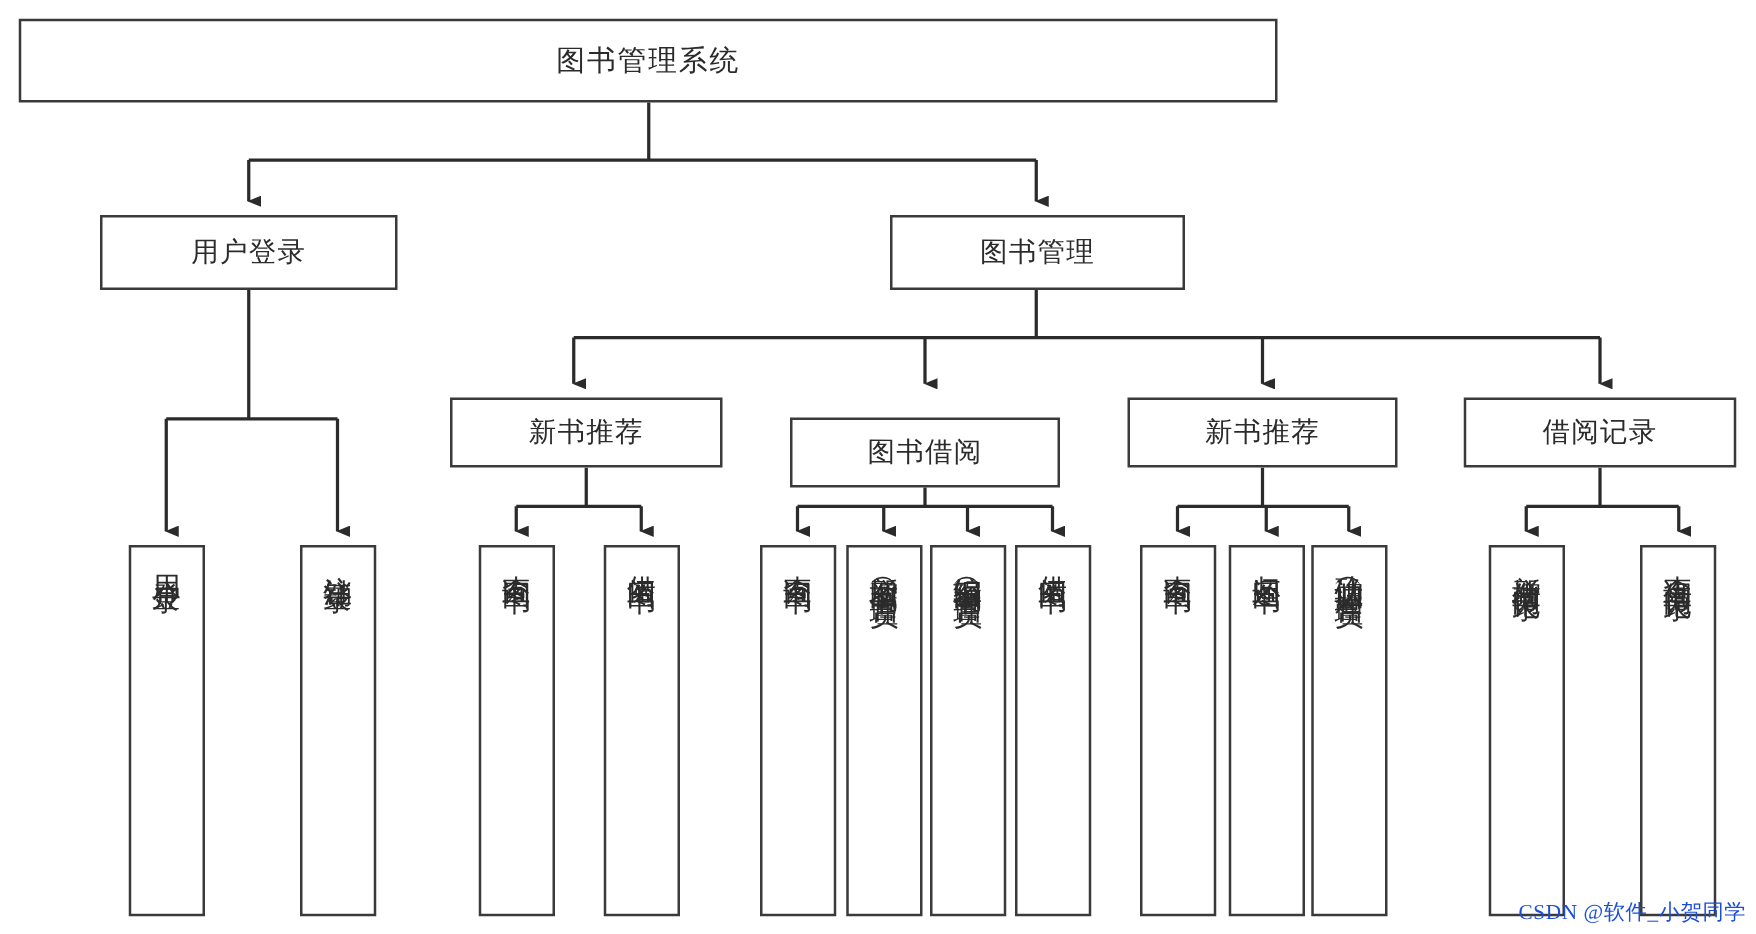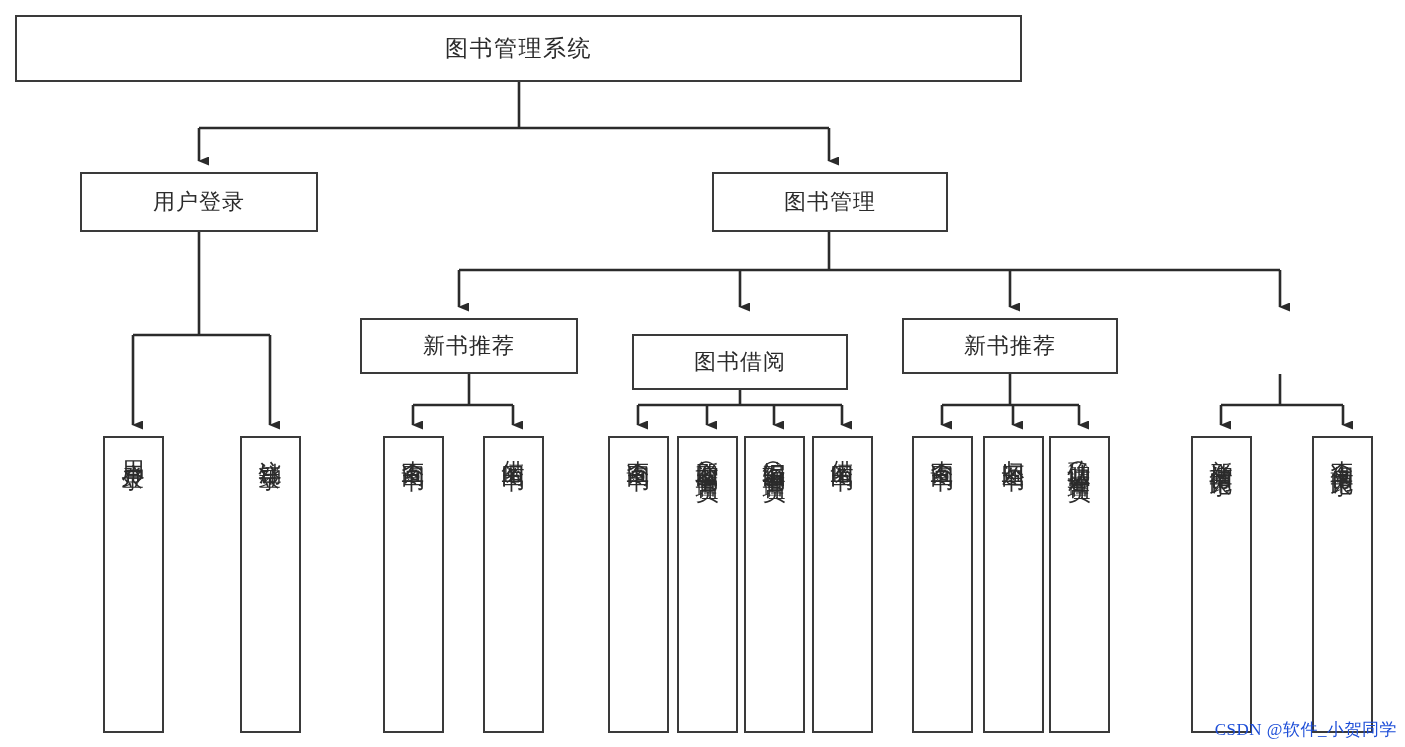--- a/index.html
+++ b/index.html
@@ -138,20 +138,23 @@
 
   <div class="node horiz" style="left:360px;top:318px;width:218px;height:56px;">
     <span class="label">新书推荐</span>
   </div>
   <div class="node horiz" style="left:632px;top:334px;width:216px;height:56px;">
     <span class="label">图书借阅</span>
   </div>
   <div class="node horiz" style="left:902px;top:318px;width:216px;height:56px;">
     <span class="label">新书推荐</span>
   </div>
+  <div class="node horiz" style="left:1171px;top:318px;width:218px;height:56px;">
+    <span class="label">借阅记录</span>
+  </div>
 
   <div class="node vert" style="left:103px;top:436px;width:61px;height:297px;">
     <span class="label">用户登录</span>
   </div>
   <div class="node vert" style="left:240px;top:436px;width:61px;height:297px;">
     <span class="label">注销登录</span>
   </div>
 
   <div class="node vert" style="left:383px;top:436px;width:61px;height:297px;">
     <span class="label">查询图书</span>

